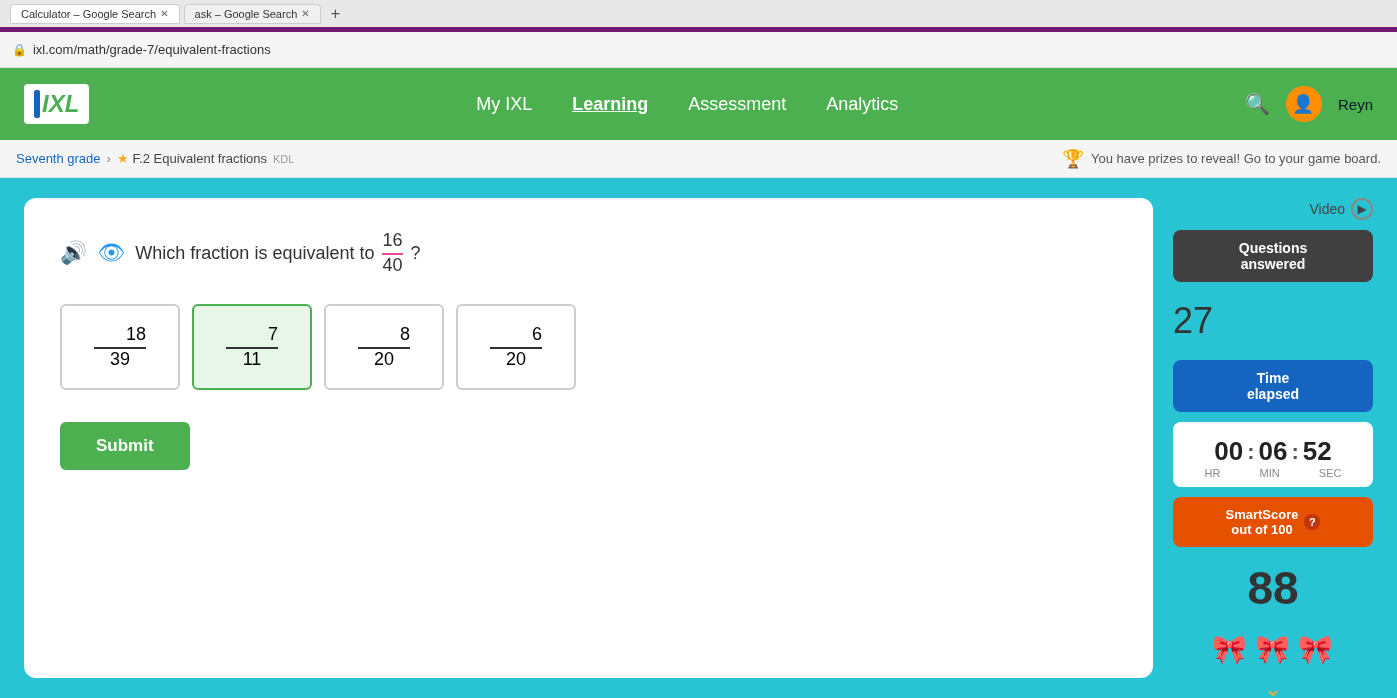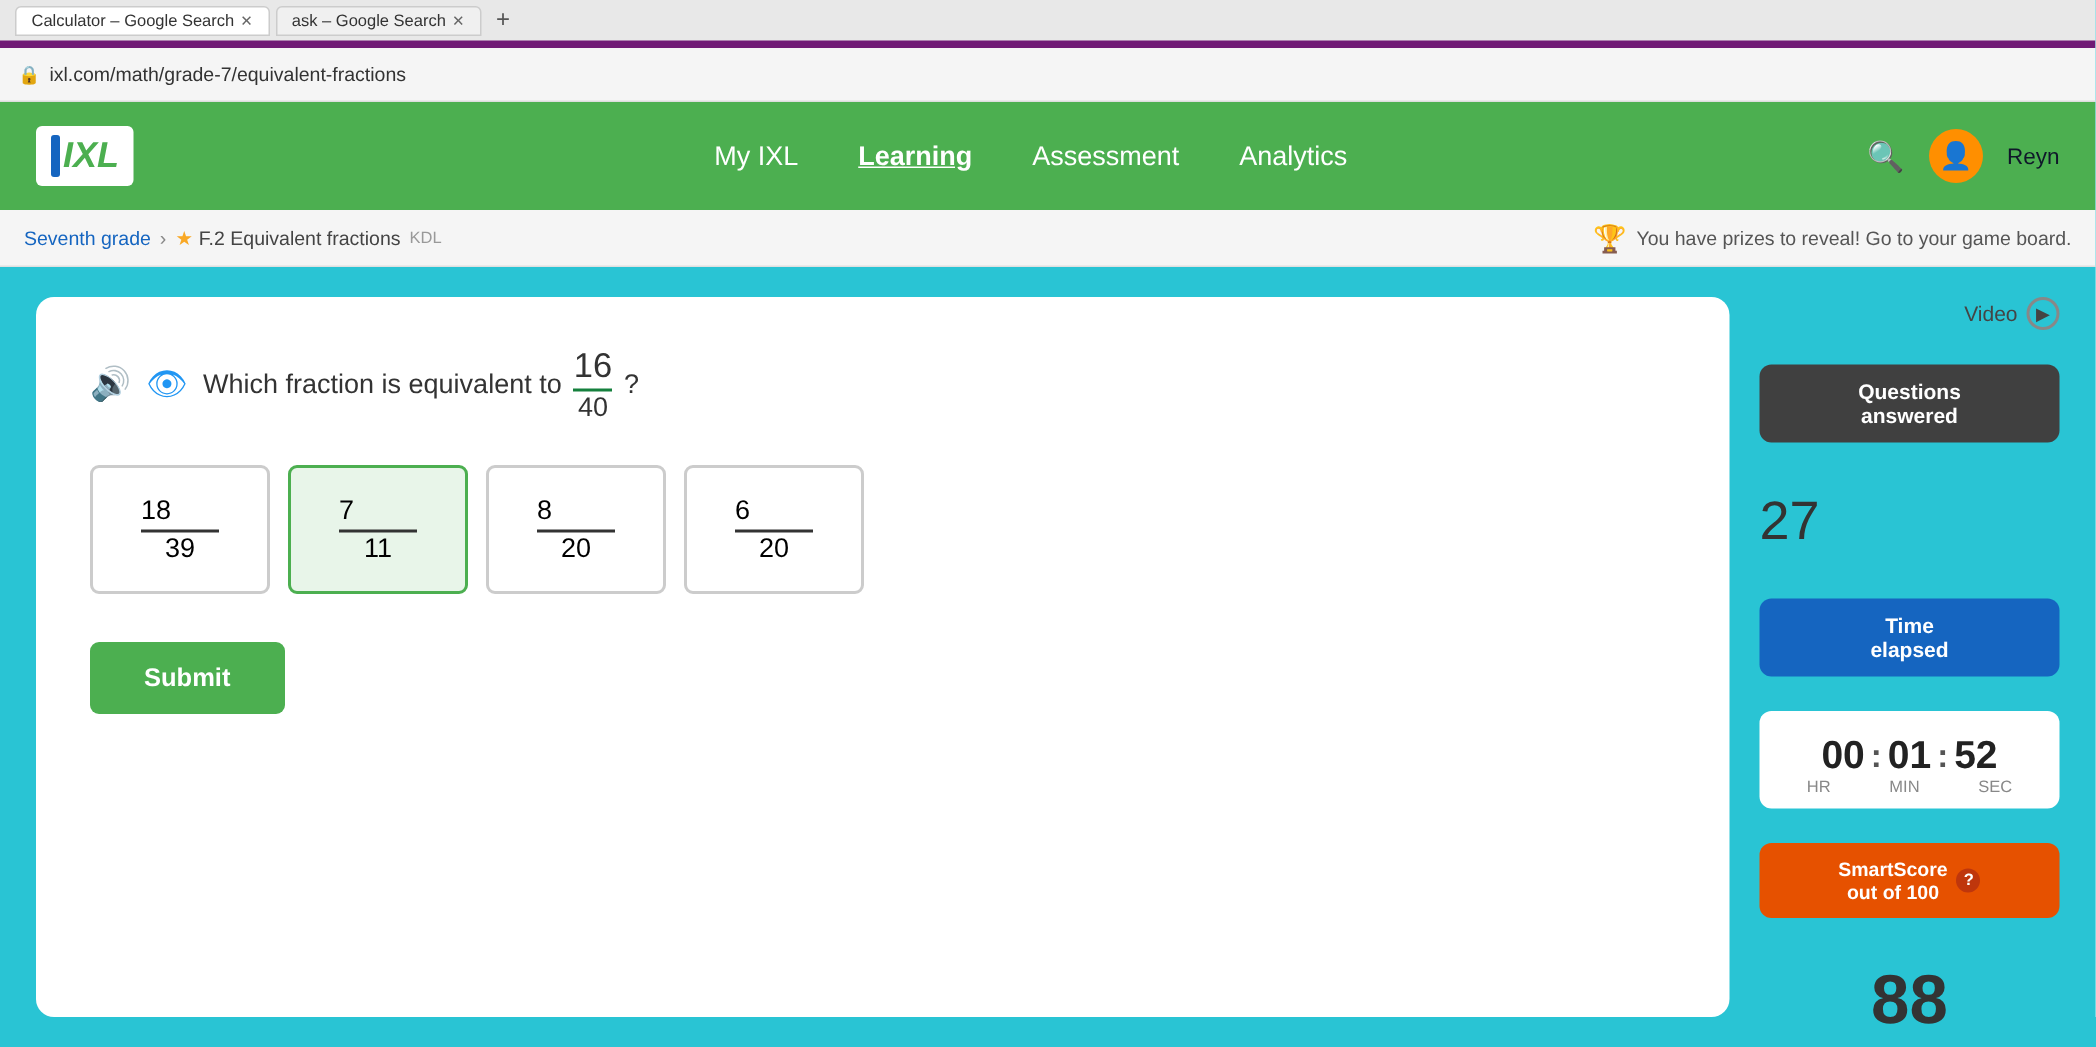--- a/index.html
+++ b/index.html
@@ -220,21 +220,21 @@
       gap: 6px;
     }
     .fraction {
       display: inline-flex;
       flex-direction: column;
       align-items: center;
       font-size: 18px;
       line-height: 1.2;
       margin: 0 2px;
     }
-    .fraction .numerator { border-bottom: 2px solid #15803d; padding-bottom: 1px; font-size: 23px; }
+    .fraction .numerator { border-bottom: 2px solid #ec4899; padding-bottom: 1px; font-size: 18px; }
     .fraction .denominator { font-size: 18px; }
 
     
     .answer-choices {
       display: flex;
       gap: 12px;
       margin-bottom: 32px;
     }
     .answer-choice {
       border: 2px solid #ccc;
@@ -245,41 +245,41 @@
       background: white;
       display: flex;
       flex-direction: column;
       align-items: center;
       min-width: 120px;
     }
     .answer-choice.selected {
       border-color: #4caf50;
       background: #e8f5e9;
     }
-    .answer-choice .num { border-bottom: 2px solid #333; padding-bottom: 2px; width: 100%; text-align: left; }
+    .answer-choice .num { border-bottom: 2px solid #333; padding-bottom: 2px; width: 100%; text-align: right; }
     .answer-choice .den { text-align: center; width: 100%; }
 
     
     .submit-btn {
       background: #4caf50;
       color: white;
       border: none;
       border-radius: 6px;
       padding: 14px 36px;
       font-size: 17px;
       font-weight: bold;
       cursor: pointer;
     }
 
     
     .right-panel {
       width: 200px;
       display: flex;
       flex-direction: column;
-      gap: 23px;
+      gap: 10px;
     }
 
     .video-btn {
       display: flex;
       align-items: center;
       justify-content: flex-end;
       gap: 6px;
       font-size: 14px;
       color: #444;
       cursor: pointer;
@@ -497,21 +497,21 @@
     </div>
     <div class="qa-count">27</div>
 
     <div class="time-box">
       <span>Time<br>elapsed</span>
     </div>
     <div style="background:white;border-radius:8px;padding:8px 10px;">
       <div class="time-display">
         <span class="time-num">00</span>
         <span class="time-colon">:</span>
-        <span class="time-num">01</span>
+        <span class="time-num">06</span>
         <span class="time-colon">:</span>
         <span class="time-num">52</span>
       </div>
       <div class="time-label">
         <span>HR</span>
         <span>MIN</span>
         <span>SEC</span>
       </div>
     </div>
 

